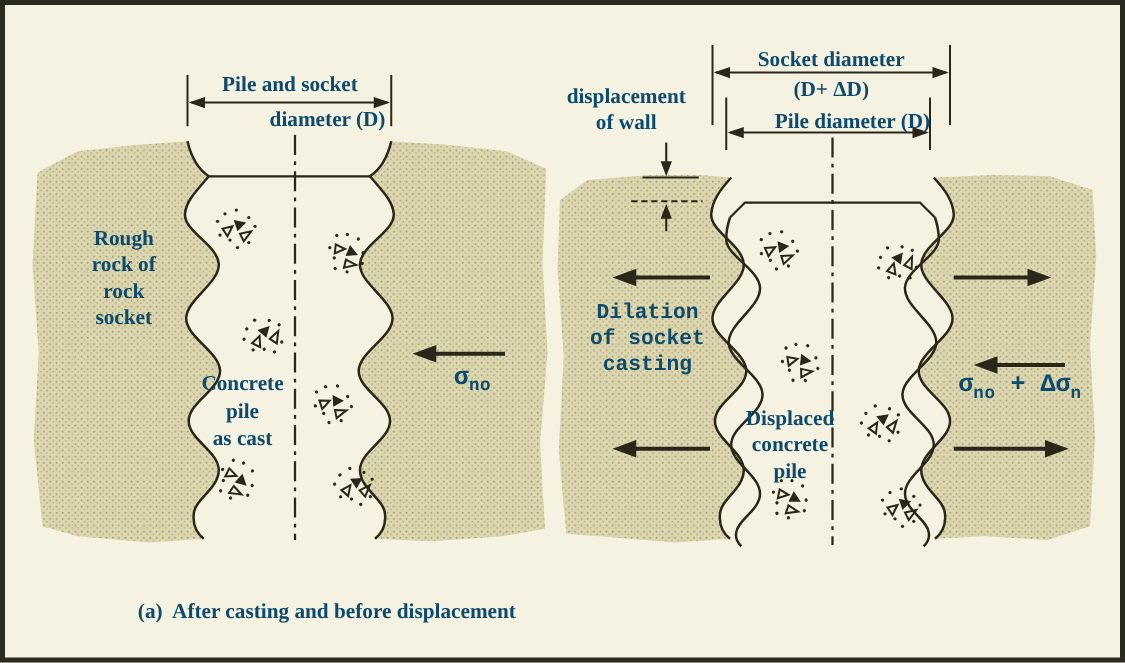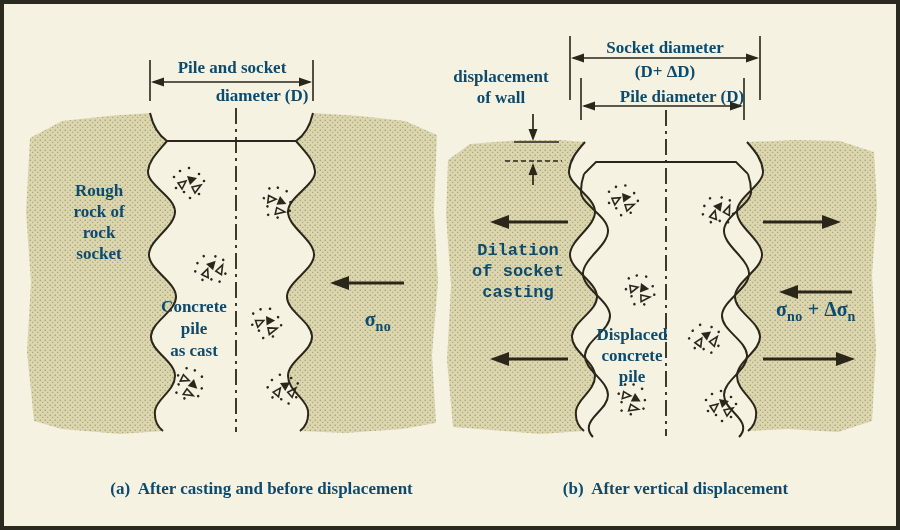--- a/index.html
+++ b/index.html
@@ -253,21 +253,21 @@
     <div>rock</div>
     <div>socket</div>
   </div>
 
   <div class="lbl lh22" style="left:190px;top:292px;">
     <div>Concrete</div>
     <div>pile</div>
     <div>as cast</div>
   </div>
 
-  <div class="lbl sigma" style="left:374px;top:304px;">
+  <div class="lbl sigma" style="left:374px;top:288px;font-family:Liberation Mono, monospace;">
     <span>σ</span><span class="sb">no</span>
   </div>
 
   <div class="lbl caption" style="left:249px;top:453px;text-align:right;">
     <span>(a)  After casting and before displacement</span>
   </div>
 
   <div class="lbl" style="left:661px;top:33px;">
     <div>Socket diameter</div>
   </div>
@@ -288,21 +288,18 @@
     <div>of socket</div>
     <div>casting</div>
   </div>
 
   <div class="lbl" style="left:628px;top:303px;margin-top:17px;">
     <div>Displaced</div>
     <div>concrete</div>
     <div>pile</div>
   </div>
 
-  <div class="lbl sigma" style="left:812px;top:294px;">
+  <div class="lbl sigma" style="left:812px;top:294px;font-family:Liberation Mono, monospace;">
     <span>σ</span><span class="sb">no</span><span> + Δ</span><span>σ</span><span class="sb">n</span>
   </div>
 
-  <div class="lbl caption" style="left:663px;top:453px;">
-    <span>(b)  After vertical displacement</span>
-  </div>
 
 </div>
 
 </body></html>

